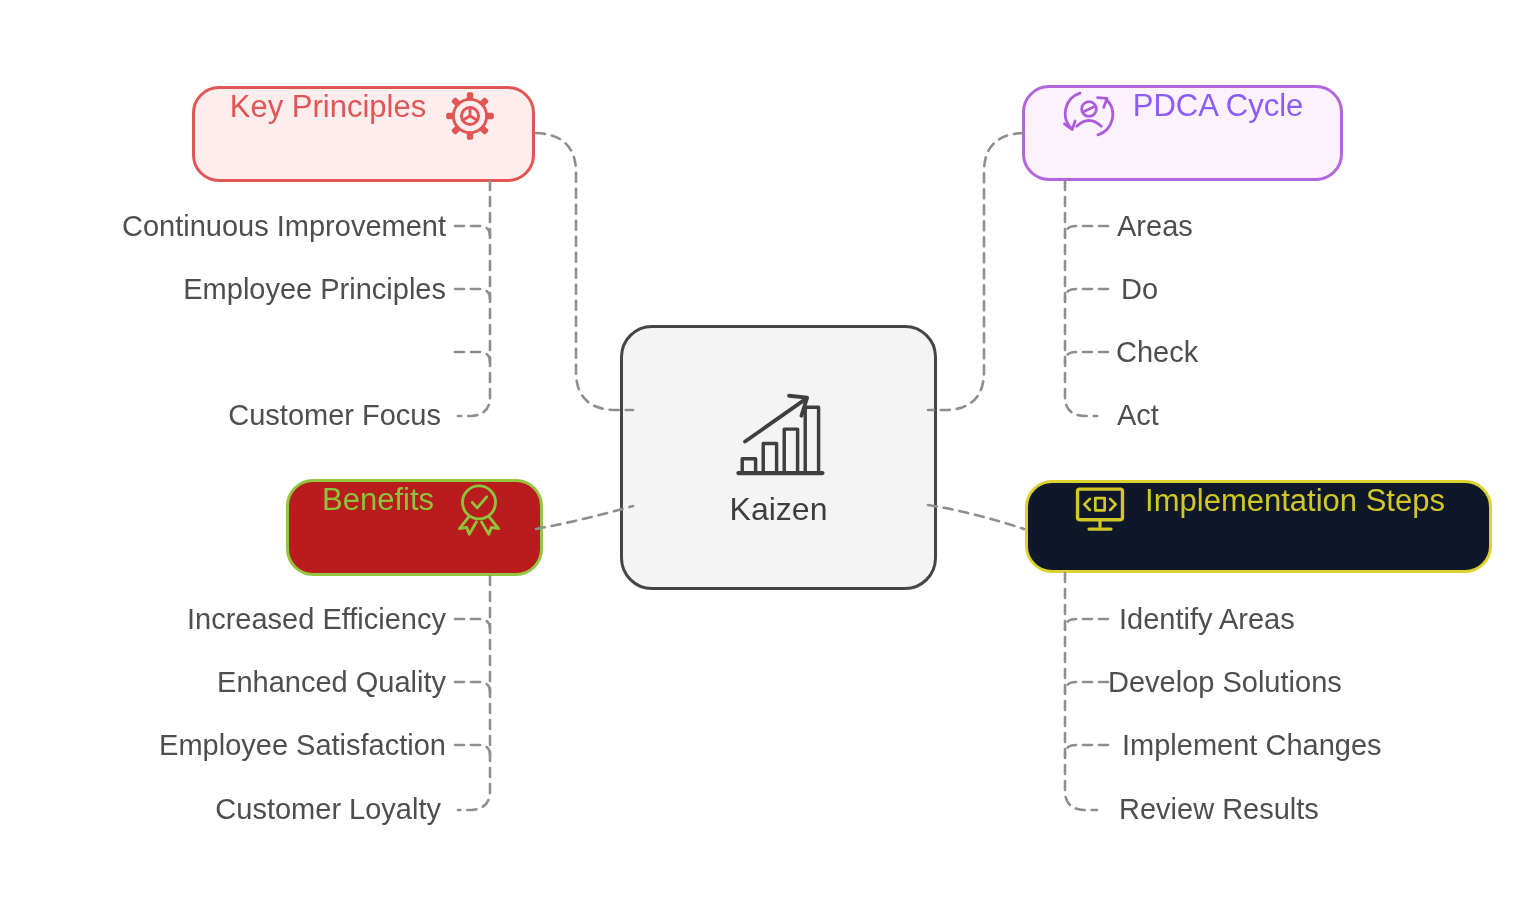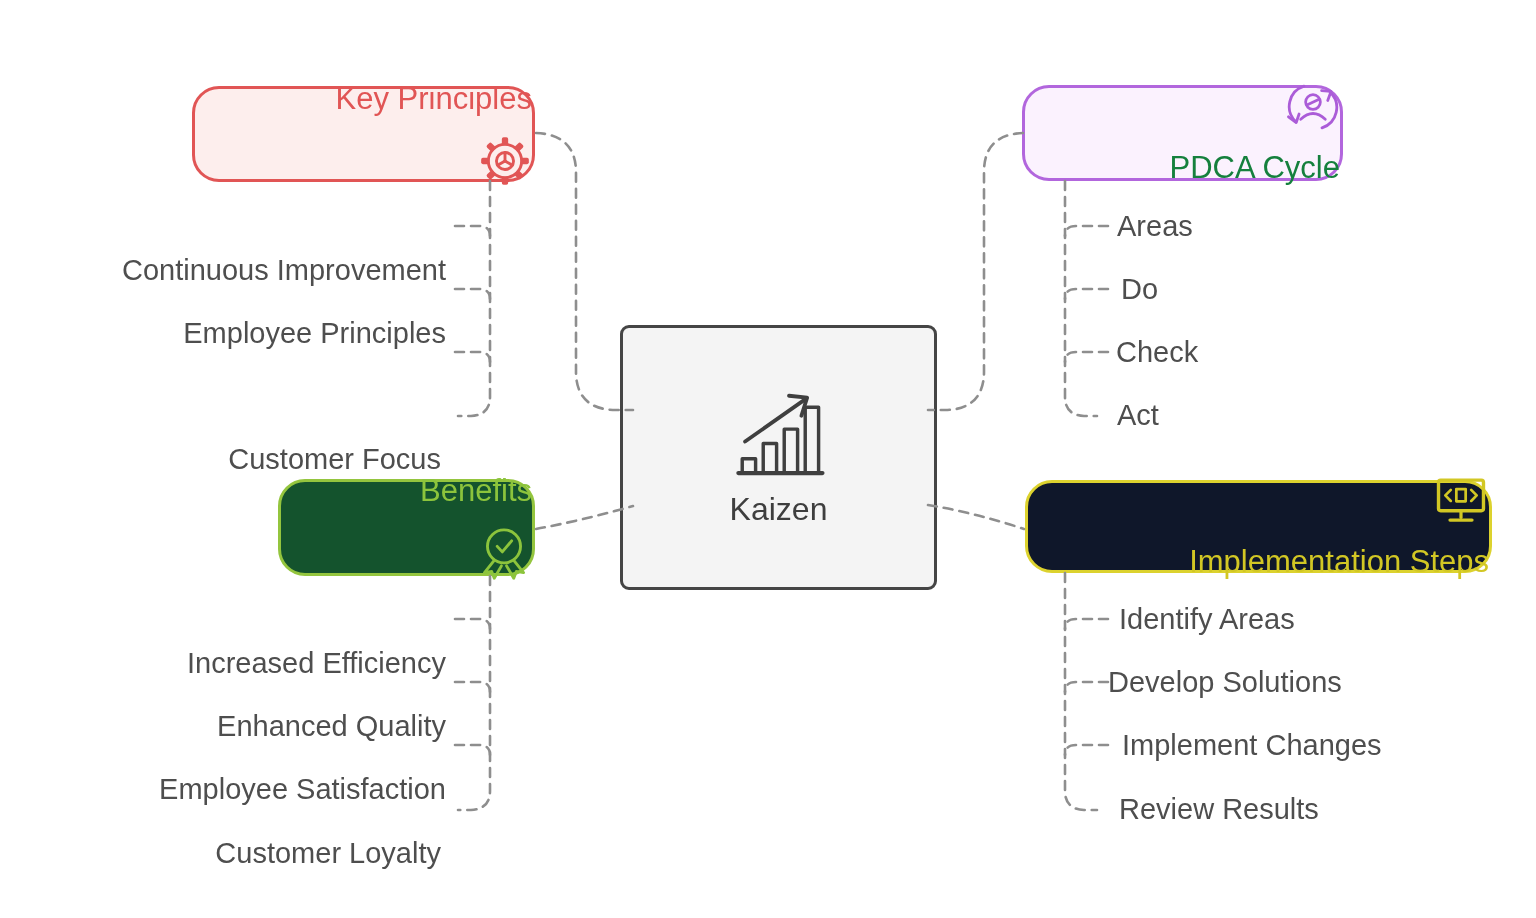--- a/index.html
+++ b/index.html
@@ -2,38 +2,38 @@
 <html><head>
 <meta charset="utf-8">
 <style>
   html,body{margin:0;padding:0;background:#ffffff;}
   .stage{
     position:relative;width:1536px;height:918px;overflow:hidden;background:#ffffff;
     font-family:"Liberation Sans", sans-serif;
   }
   svg.connectors{position:absolute;left:0;top:0;z-index:5;pointer-events:none;}
   .topic-box{
-    position:absolute;z-index:2;display:flex;align-items:flex-end;justify-content:center;
-    gap:17px;border-radius:27px;border:3.5px solid;box-sizing:border-box;background:#fff;flex-direction:column;
+    position:absolute;z-index:2;display:flex;align-items:flex-start;justify-content:center;
+    gap:17px;border-radius:27px;border:3.5px solid;box-sizing:border-box;background:#fff;
   }
   .topic-label{font-size:31px;white-space:nowrap;}
   .box-kp{left:192px;top:86px;width:343px;height:96px;border-color:#e15555;background:#fdeeed;color:#e15555;}
-  .box-pdca{left:1022px;top:85px;width:321px;height:96px;border-color:#b266dd;background:#fbf2fe;color:#15803d;}
-  .box-benefits{left:278px;top:479px;width:257px;height:97px;border-color:#94c53e;background:#14532d;color:#8cc43c;}
+  .box-pdca{left:1022px;top:85px;width:321px;height:96px;border-color:#b266dd;background:#fbf2fe;color:#8b5cf6;}
+  .box-benefits{left:286px;top:479px;width:257px;height:97px;border-color:#94c53e;background:#b91c1c;color:#8cc43c;}
   .box-impl{left:1025px;top:480px;width:467px;height:93px;border-color:#dcd22e;background:#0f172a;color:#d2c724;}
   .center-box{
     position:absolute;z-index:2;left:620px;top:325px;width:317px;height:265px;
-    border:3.5px solid #454545;border-radius:9px;background:#f4f4f4;box-sizing:border-box;
+    border:3.5px solid #454545;border-radius:32px;background:#f4f4f4;box-sizing:border-box;
     display:flex;flex-direction:column;align-items:center;justify-content:center;color:#3e3e3e;
   }
   .center-title{font-size:32px;line-height:43px;text-align:center;margin-top:8px;}
   .item{
     position:absolute;z-index:2;font-size:29px;line-height:34px;color:#4e4e4e;white-space:nowrap;
   }
-  .item.r-align{text-align:right;margin-top:44px;}
+  .item.r-align{text-align:right;}
   .icon{flex:0 0 auto;display:block;}
 </style>
 </head>
 <body>
 
 <div class="stage">
 
   <svg class="connectors" width="1536" height="918" viewBox="0 0 1536 918">
     <g fill="none" stroke="#8e8e8e" stroke-width="2.6" stroke-dasharray="9 7" stroke-linecap="round">
 

